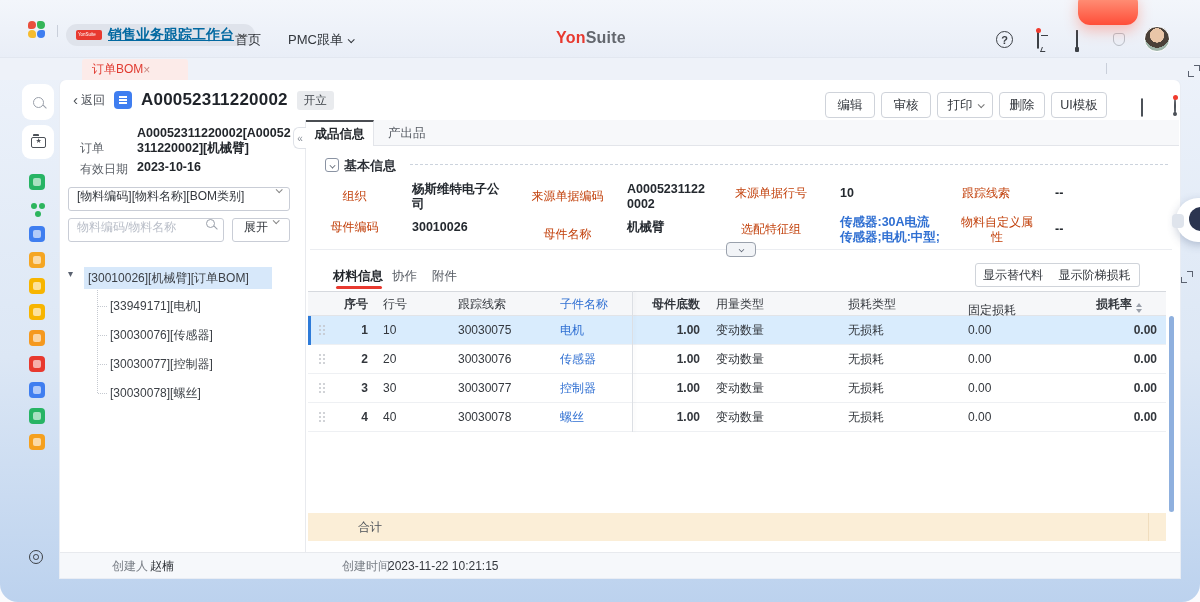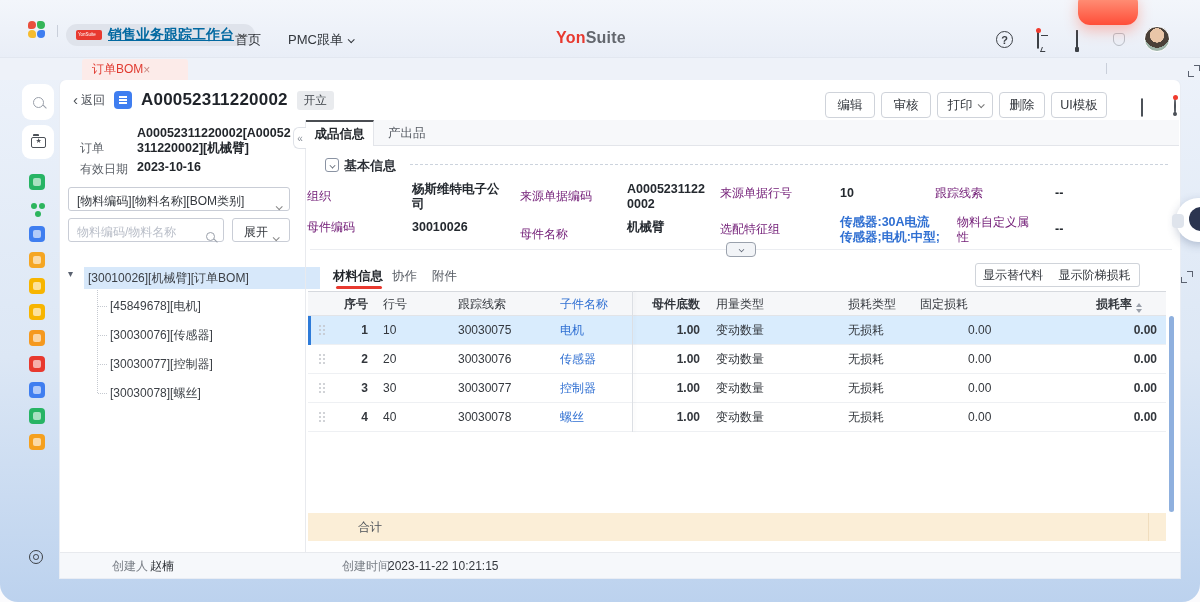--- a/index.html
+++ b/index.html
@@ -66,34 +66,34 @@
   #dochead h1{font-size:17px;color:#1f2329;font-weight:bold;letter-spacing:.2px;}
   .badge{background:#e9ebee;color:#3a3f45;font-size:11.5px;padding:2px 7px;border-radius:3px;}
   .hbtn{position:absolute;top:92px;height:26px;border:1px solid #cfd3da;border-radius:4px;background:#fff;font-size:12.5px;color:#33373d;display:flex;align-items:center;justify-content:center;gap:5px;cursor:pointer;z-index:4;}
   .kbd{position:relative;width:16px;height:11px;border:1.4px solid #4c5158;border-radius:2px;}
   .kbd::after{content:"";position:absolute;bottom:1.5px;left:3px;right:3px;height:1.6px;background:#4c5158;}
   .net{position:relative;width:13px;height:13px;border:1.5px solid #4c5158;border-radius:50%;}
   .net::before{content:"";position:absolute;left:-2px;bottom:-1px;width:4px;height:4px;border-radius:50%;background:#4c5158;}
   
   .lbl{font-size:12px;color:#5a5f66;}
   .val{font-size:12.5px;color:#22262b;font-weight:bold;}
-  .inputbox{position:absolute;border:1px solid #c9cdd6;border-radius:3px;background:#fff;display:flex;align-items:flex-end;font-size:12px;color:#33373d;padding:0 8px;justify-content:space-between;cursor:pointer;z-index:4;}
+  .inputbox{position:absolute;border:1px solid #c9cdd6;border-radius:3px;background:#fff;display:flex;align-items:flex-start;font-size:12px;color:#33373d;padding:0 8px;justify-content:space-between;cursor:pointer;z-index:4;}
   .ph{color:#b9bec8;}
   .collapser{position:absolute;left:293px;top:127px;width:13px;height:22px;border:1px solid #dfe2e8;border-right:none;border-radius:6px 0 0 6px;background:#fff;font-size:10px;color:#8a9099;display:flex;align-items:center;justify-content:center;cursor:pointer;z-index:5;}
   .treegl{position:absolute;border-left:1px dotted #c5c9d0;z-index:4;}
   .treedash{position:absolute;width:9px;border-top:1px dotted #c5c9d0;z-index:4;}
   .tnode{position:absolute;font-size:12px;color:#3c4046;line-height:20px;cursor:pointer;z-index:4;}
   
   .vline{position:absolute;background:#e8eaee;width:1px;z-index:4;}
   #tabstrip{position:absolute;left:306px;top:120px;width:873px;height:26px;background:#f7f8fa;border-bottom:1px solid #e3e5ea;z-index:3;}
   #tab-active{position:absolute;left:306px;top:120px;width:68px;height:26px;background:#fff;border-top:2px solid #4a4d52;border-right:1px solid #e3e5ea;font-size:12.5px;font-weight:bold;color:#23272c;display:flex;align-items:center;justify-content:center;z-index:4;cursor:pointer;}
   #tab-idle{position:absolute;left:388px;top:120px;height:26px;font-size:12.5px;color:#565b63;display:flex;align-items:center;z-index:4;cursor:pointer;}
   .chevbox{position:absolute;width:14px;height:14px;border:1px solid #8a93a3;border-radius:3px;color:#5a6270;display:flex;align-items:center;justify-content:center;z-index:4;cursor:pointer;}
   .dash-line{position:absolute;border-top:1px dashed #ccd3dd;z-index:3;}
-  .flabel{position:absolute;font-size:12px;color:#701a75;text-align:left;z-index:4;line-height:15px;}
+  .flabel{position:absolute;font-size:12px;color:#c2410c;text-align:center;z-index:4;line-height:15px;}
   .fval{position:absolute;font-size:12.5px;font-weight:bold;color:#24292f;z-index:4;line-height:15px;word-break:break-all;}
   .fval.link{color:#2f6fd2;cursor:pointer;}
   #pill-collapse{position:absolute;left:726px;top:242px;width:30px;height:15px;border:1px solid #9aa1ac;border-radius:4px;background:#f2f4f7;display:flex;align-items:center;justify-content:center;color:#5a6270;z-index:5;cursor:pointer;}
   .subtab{position:absolute;top:268px;font-size:12.5px;color:#565b63;z-index:4;cursor:pointer;}
   .subtab.on{color:#23272c;font-weight:bold;}
   .redbar{position:absolute;left:336px;top:286px;width:46px;height:3px;background:#e8392f;border-radius:2px;z-index:4;}
   .grpbtn{position:absolute;top:263px;height:24px;border:1px solid #d0d4da;background:#fff;font-size:12px;color:#33373d;display:flex;align-items:center;justify-content:center;cursor:pointer;z-index:4;}
   
   #thead{position:absolute;left:308px;top:291px;width:858px;height:25px;background:#f6f7f9;border-top:1px solid #d6d9de;border-bottom:1px solid #e2e4e8;z-index:3;}
   .hc{position:absolute;top:296px;font-size:12px;color:#33373d;font-weight:500;z-index:4;}
@@ -243,27 +243,27 @@
 <div class="inputbox" style="left:68px;top:218px;width:156px;height:24px;">
   <span class="ph">物料编码/物料名称</span>
     <span class="mag"></span>
 </div>
 <div class="inputbox" style="left:232px;top:218px;width:58px;height:24px;justify-content:center;gap:5px;">
   <span>展开</span>
     <span class="cv" style="color:#888;"></span>
 </div>
 
 <span class="abs" style="left:68px;top:268px;font-size:10px;color:#5a6270;z-index:4;">▾</span>
-<div class="tnode" style="left:84px;top:267px;width:236px;height:22px;background:#d7e8fa;line-height:22px;padding-left:4px;"><span>[30010026][机械臂][订单BOM]</span></div>
+<div class="tnode" style="left:84px;top:267px;width:188px;height:22px;background:#d7e8fa;line-height:22px;padding-left:4px;"><span>[30010026][机械臂][订单BOM]</span></div>
 <div class="treegl" style="left:97px;top:290px;height:103px;"></div>
 <div class="treedash" style="left:98px;top:306px;"></div>
 <div class="treedash" style="left:98px;top:335px;"></div>
 <div class="treedash" style="left:98px;top:364px;"></div>
 <div class="treedash" style="left:98px;top:393px;"></div>
-<div class="tnode" style="left:110px;top:296px;"><span>[45849678][电机]</span></div>
+<div class="tnode" style="left:110px;top:296px;"><span>[33949171][电机]</span></div>
 <div class="tnode" style="left:110px;top:325px;"><span>[30030076][传感器]</span></div>
 <div class="tnode" style="left:110px;top:354px;"><span>[30030077][控制器]</span></div>
 <div class="tnode" style="left:110px;top:383px;"><span>[30030078][螺丝]</span></div>
 <div class="vline" style="left:305px;top:120px;height:432px;"></div>
 
 
 <div id="tabstrip"></div>
 <div id="tab-active">
     <span>成品信息</span>
   </div>
@@ -315,21 +315,21 @@
 
 
 <div id="thead"></div>
 <span class="hc num" style="left:336px;width:32px;">序号</span>
 <span class="hc" style="left:383px;">行号</span>
 <span class="hc" style="left:458px;">跟踪线索</span>
 <span class="hc blue" style="left:560px;">子件名称</span>
 <span class="hc num" style="left:636px;width:64px;">母件底数</span>
 <span class="hc" style="left:716px;">用量类型</span>
 <span class="hc" style="left:848px;">损耗类型</span>
-<span class="hc" style="left:920px;">固定损耗</span>
+<span class="hc" style="left:968px;margin-top:6px;">固定损耗</span>
 <span class="hc num" style="left:1066px;width:76px;"><span>损耗率</span><span class="sort">
       <i class="u"></i>
       <i class="d"></i>
     </span></span>
 
 
 <div class="trow sel" style="top:316px;"></div>
 <div class="selbar" style="top:316px;"></div>
 <span class="dots" style="left:319px;top:325px;"></span>
 <span class="cell num abs" style="left:336px;top:316px;width:32px;">1</span>

